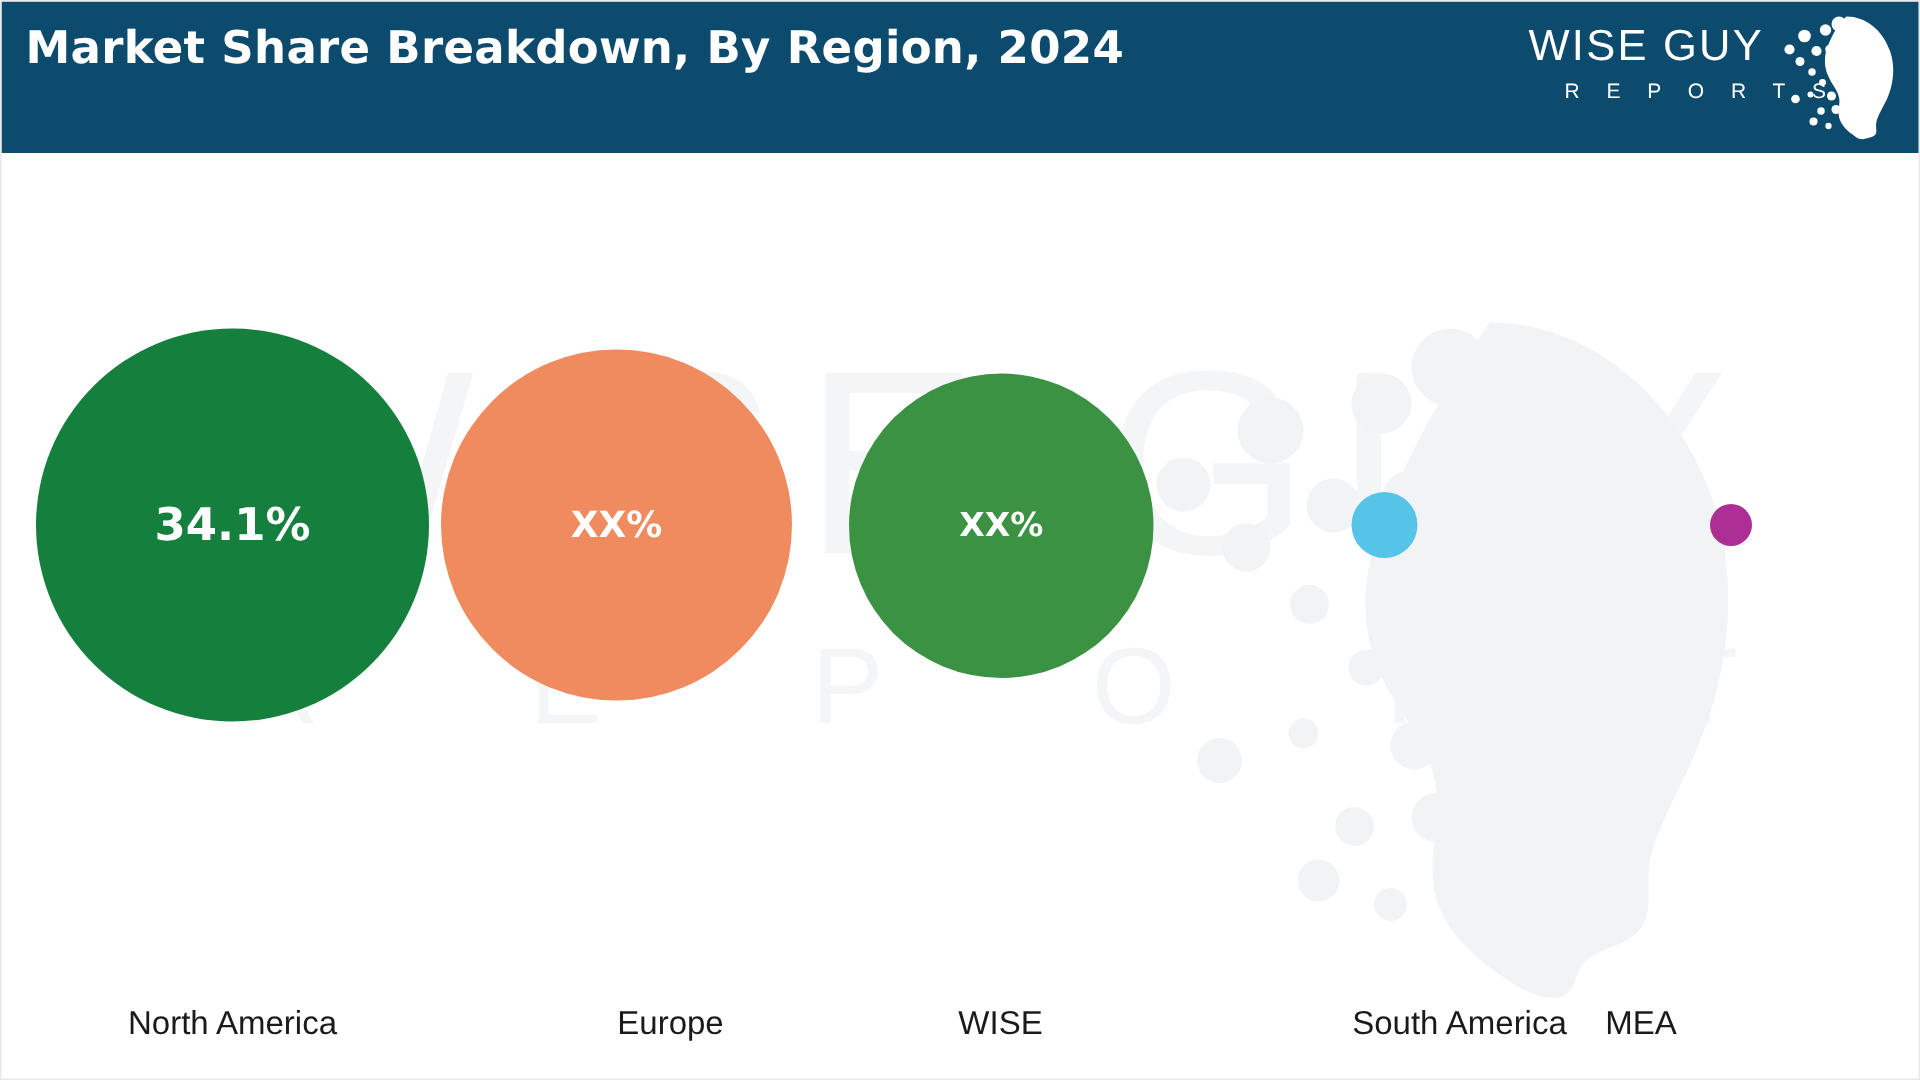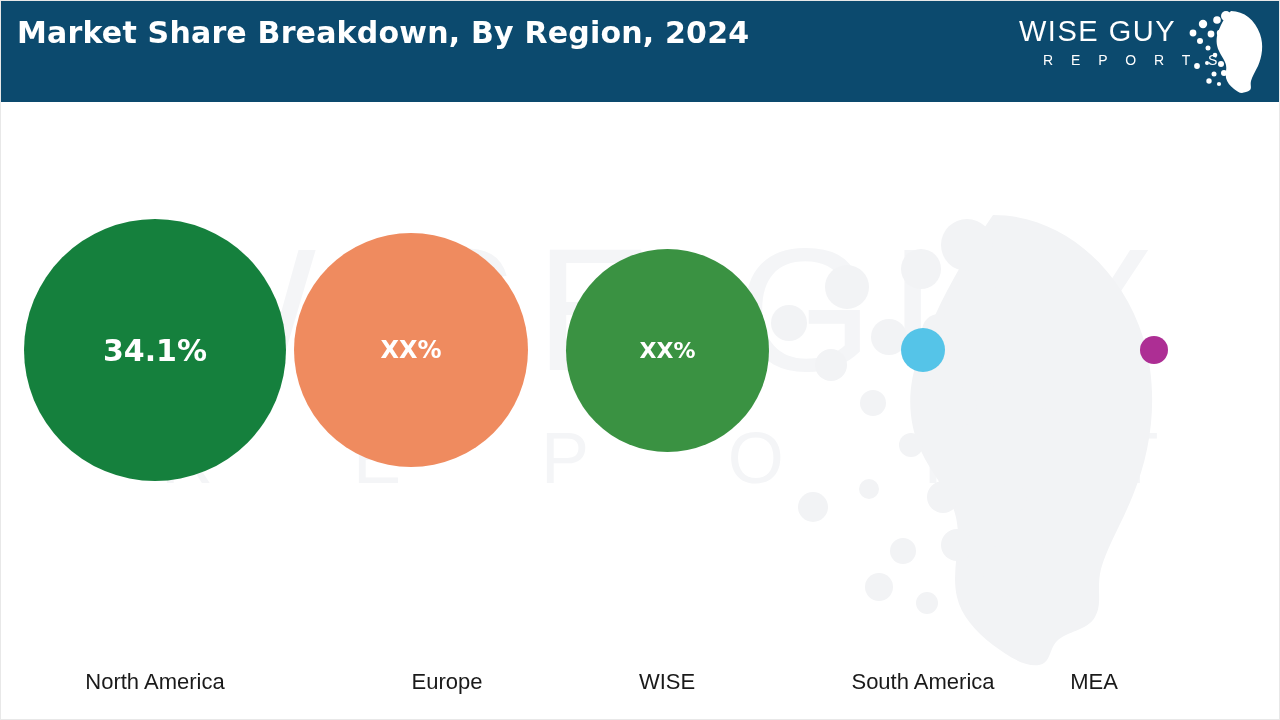--- a/index.html
+++ b/index.html
@@ -226,21 +226,21 @@
     <div class="bubble" style="left:900px; top:327px; width:44px; height:44px; background:#55c4e8;"></div>
 
     <div class="bubble" style="left:1139px; top:335px; width:28px; height:28px; background:#ad2e94;"></div>
 
   </div>
 
   <div class="label-row">
     <div class="cat-label" style="left:154px;">North America</div>
     <div class="cat-label" style="left:410px;margin-left:36px;">Europe</div>
     <div class="cat-label" style="left:666px;">WISE</div>
-    <div class="cat-label" style="left:922px;">South America</div>
+    <div class="cat-label" style="left:972px;">South America</div>
     <div class="cat-label" style="left:1093px;">MEA</div>
   </div>
 
   <div class="header-bar">
     <div class="header-title">Market Share Breakdown, By Region, 2024</div>
 
     <div class="header-logo">
       <div class="logo-wise-guy">WISE GUY</div>
       <div class="logo-reports">R E P O R T S</div>
       <svg class="logo-head" viewBox="0 0 80 84">

